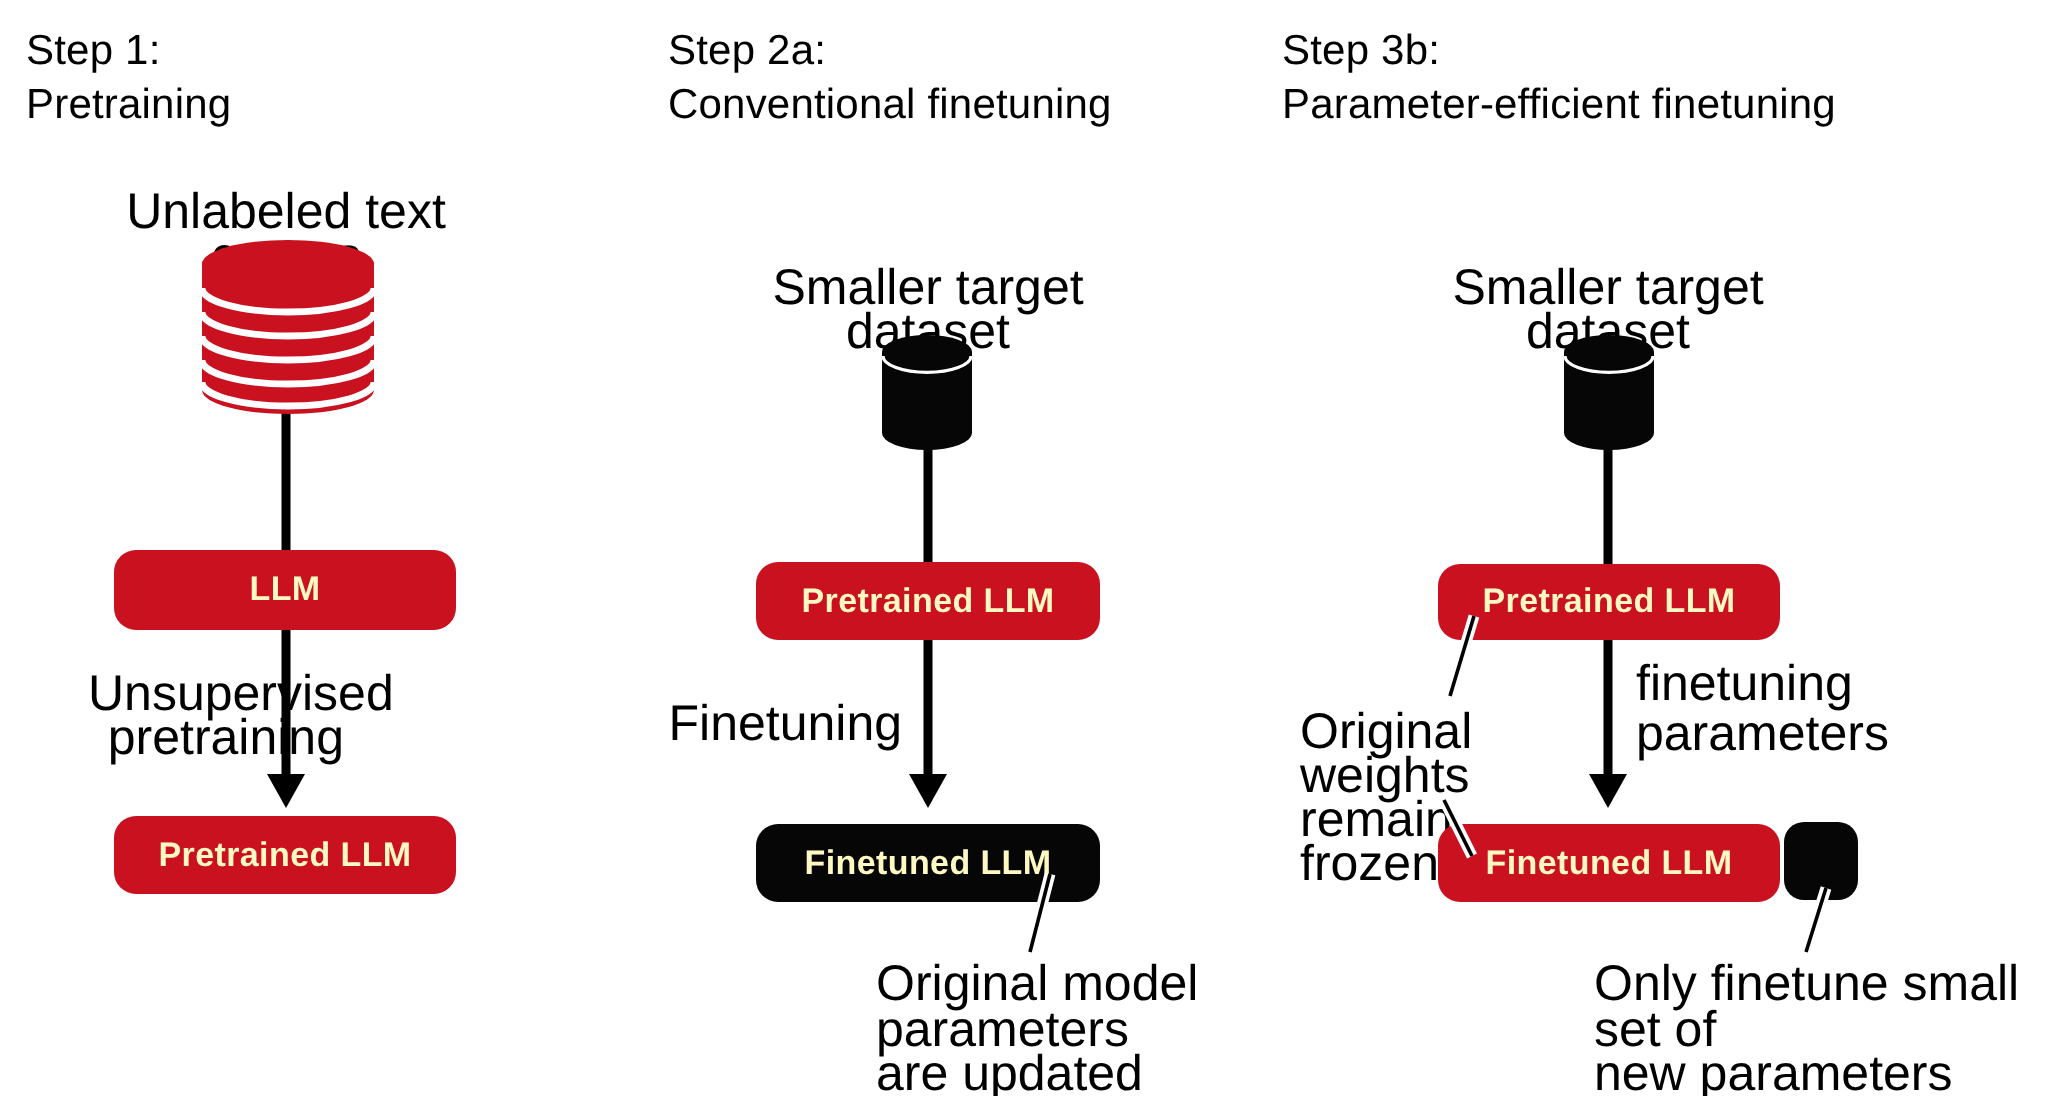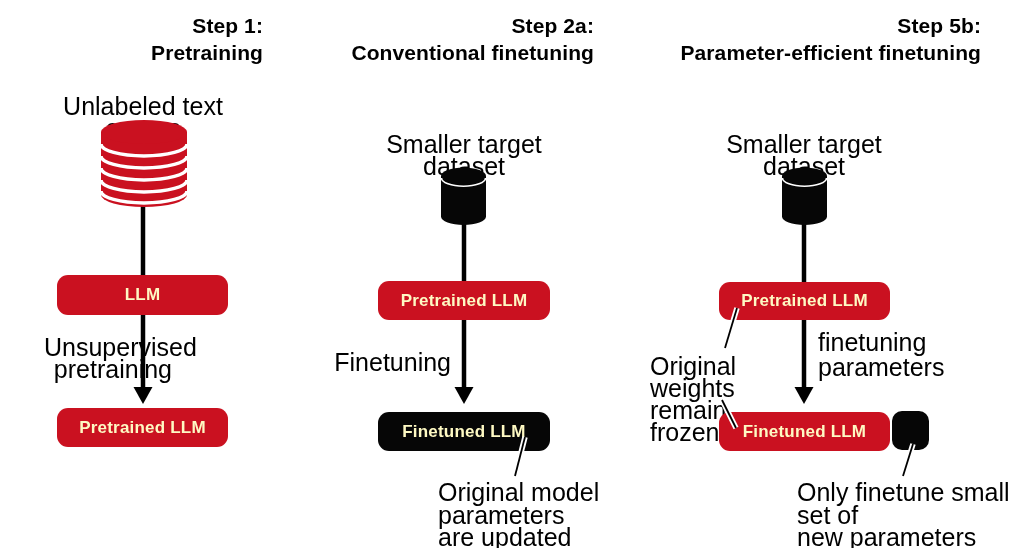--- a/index.html
+++ b/index.html
@@ -16,24 +16,24 @@
     position: absolute;
     left: 0; top: 0;
     width: 1024px; height: 548px;
   }
   #under-layer { z-index: 1; }
   #over-layer  { z-index: 3; }
   .abs { position: absolute; }
   .z2  { z-index: 2; }
 
   .title {
-    font-weight: 700;
+    font-weight: 400;
     font-size: 21px;
     line-height: 27px;
-    text-align: right;
+    text-align: left;
     letter-spacing: 0.1px;
   }
   .title span { display: block; }
 
   .label {
     font-size: 25px;
     line-height: 22px;
   }
   .label span { display: block; }
   .ctr { text-align: center; }
@@ -164,21 +164,21 @@
   <div class="abs node black" id="n2b">
     <span>Finetuned LLM</span>
   </div>
 
   <div class="abs z2 label" id="c2">
     <span>Original model parameters</span>
     <span>are updated (expensive)</span>
   </div>
 
   <div class="abs z2 title" id="t3">
-    <span>Step 5b:</span>
+    <span>Step 3b:</span>
     <span>Parameter-efficient finetuning</span>
   </div>
 
   <div class="abs z2 label ctr" id="d3">
     <span>Smaller target dataset</span>
   </div>
 
   <svg class="abs z2" id="cyl3" viewBox="0 0 47 59">
     <path d="M1 9 V49.5 a22.5 8.5 0 0 0 45 0 V9" fill="#060606"></path>
     <ellipse cx="23.5" cy="9" rx="22.5" ry="8.5" fill="#060606"></ellipse>

